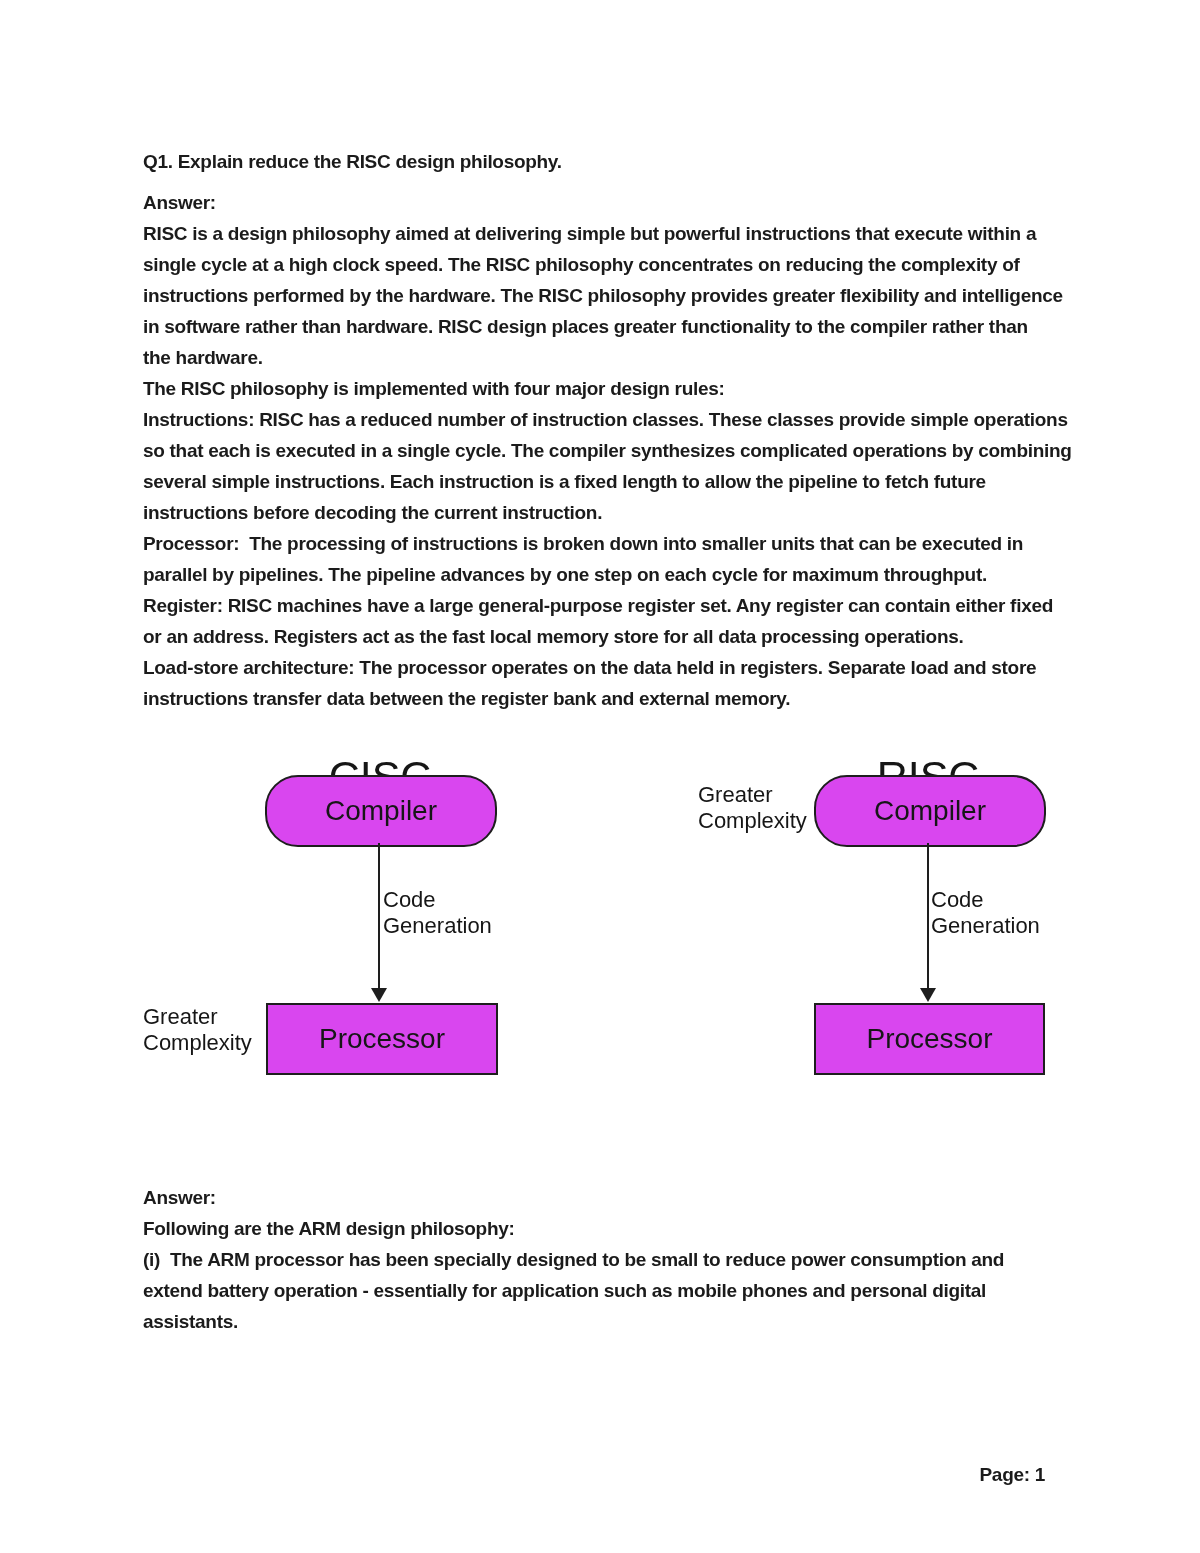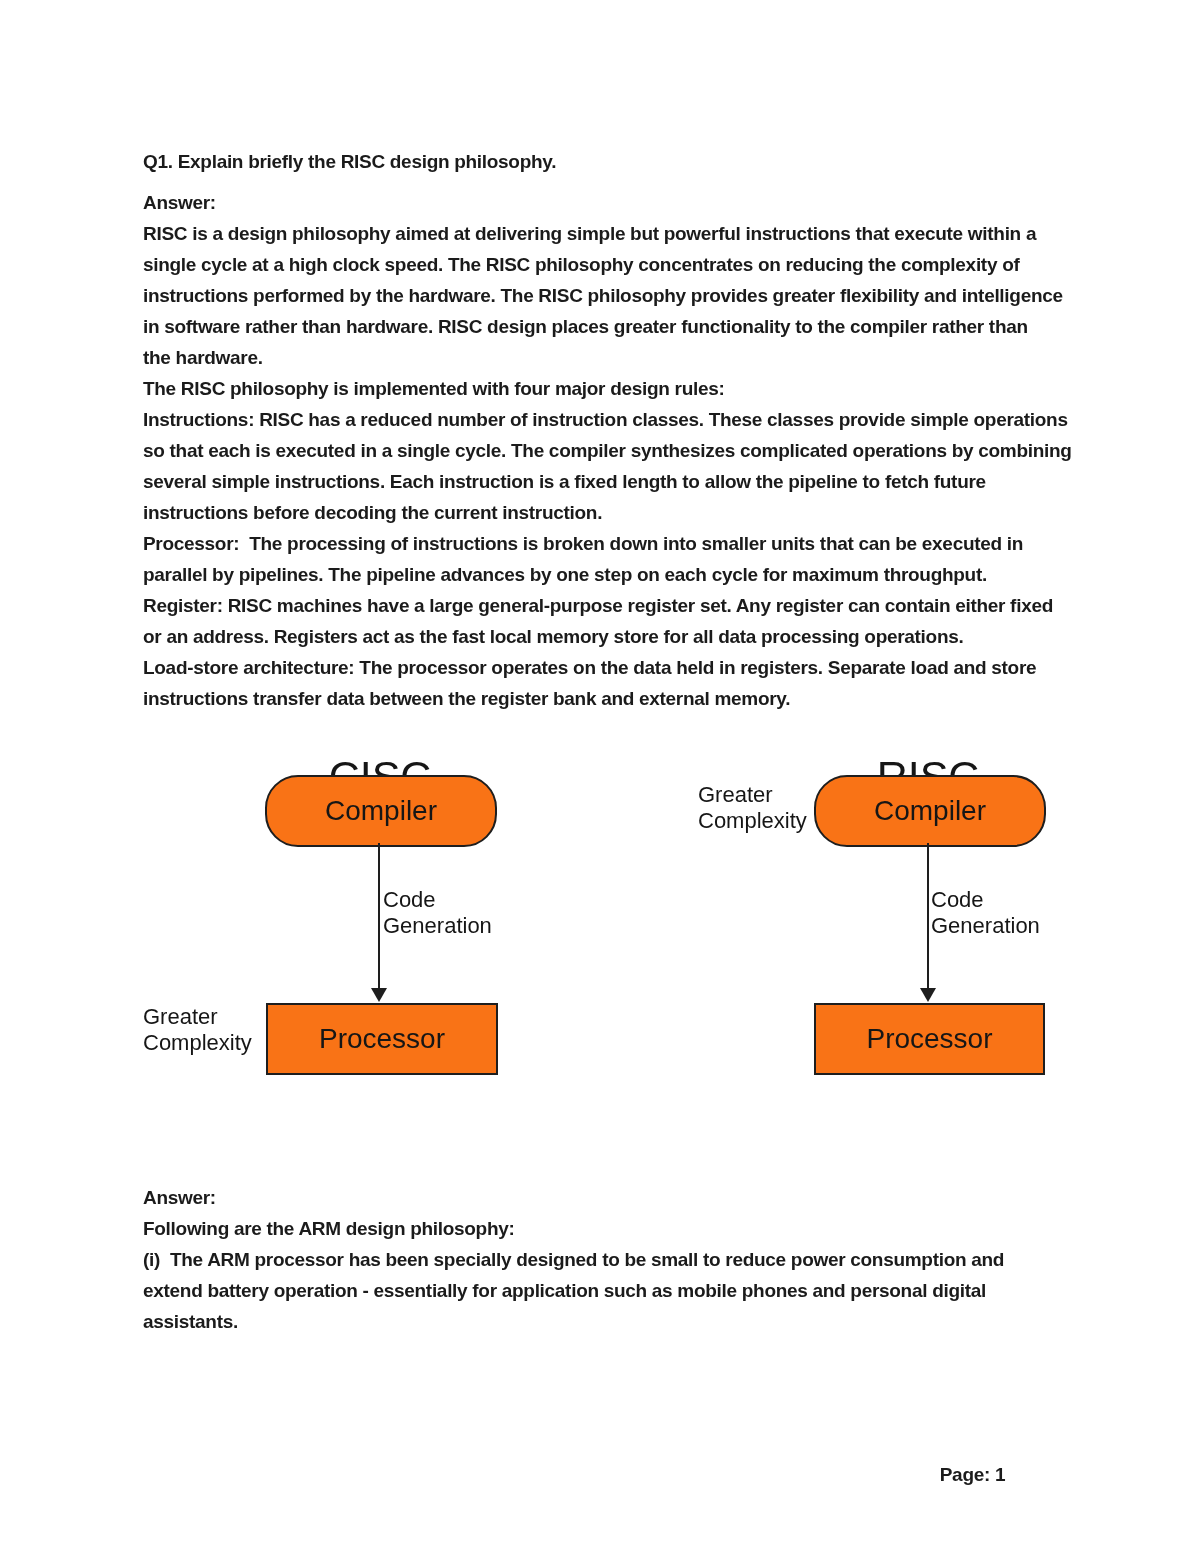--- a/index.html
+++ b/index.html
@@ -23,36 +23,36 @@
   }
   .textblock p { margin:0; white-space:pre-wrap; }
   #q1-question   { top:146px; }
   #q1-body      { top:187px; }
   #q2-question   { top:1138px; }
   #q2-body      { top:1182px; }
   
   .footer {
     position:absolute;
     top:1464px; left:900px; width:145px;
-    text-align:center;
+    text-align:right;
     font-size:19px; font-weight:600;
     letter-spacing:-0.3px;
   }
   
   .diagram-title {
     position:absolute;
     font-size:43px; font-weight:400;
     text-align:center; color:#161616;
     line-height:44px;
     margin-top:40px;
   }
   .node {
     position:absolute;
     border:2px solid #1e1e1e;
-    background:#f97316;
+    background:#d946ef;
     display:flex; align-items:center; justify-content:center;
     font-size:28px; font-weight:400; color:#161616;
   }
   .roundrect { border-radius:33px; }
   .diagram-label {
     position:absolute;
     font-size:22px; font-weight:400; color:#161616;
     line-height:26px; 
     white-space:pre-line;
   }
@@ -67,21 +67,21 @@
     border-right:8px solid transparent;
     border-top:14px solid #1e1e1e;
   }
 </style>
 </head>
 <body>
 
 <div class="page">
 
   <div class="textblock" id="q1-question">
-    <p>Q1. Explain briefly the RISC design philosophy.</p>
+    <p>Q1. Explain reduce the RISC design philosophy.</p>
   </div>
 
   <div class="textblock" id="q1-body">
     <p>Answer:</p>
     <p>RISC is a design philosophy aimed at delivering simple but powerful instructions that execute within a
 single cycle at a high clock speed. The RISC philosophy concentrates on reducing the complexity of
 instructions performed by the hardware. The RISC philosophy provides greater flexibility and intelligence
 in software rather than hardware. RISC design places greater functionality to the compiler rather than
 the hardware.</p>
     <p>The RISC philosophy is implemented with four major design rules:</p>

